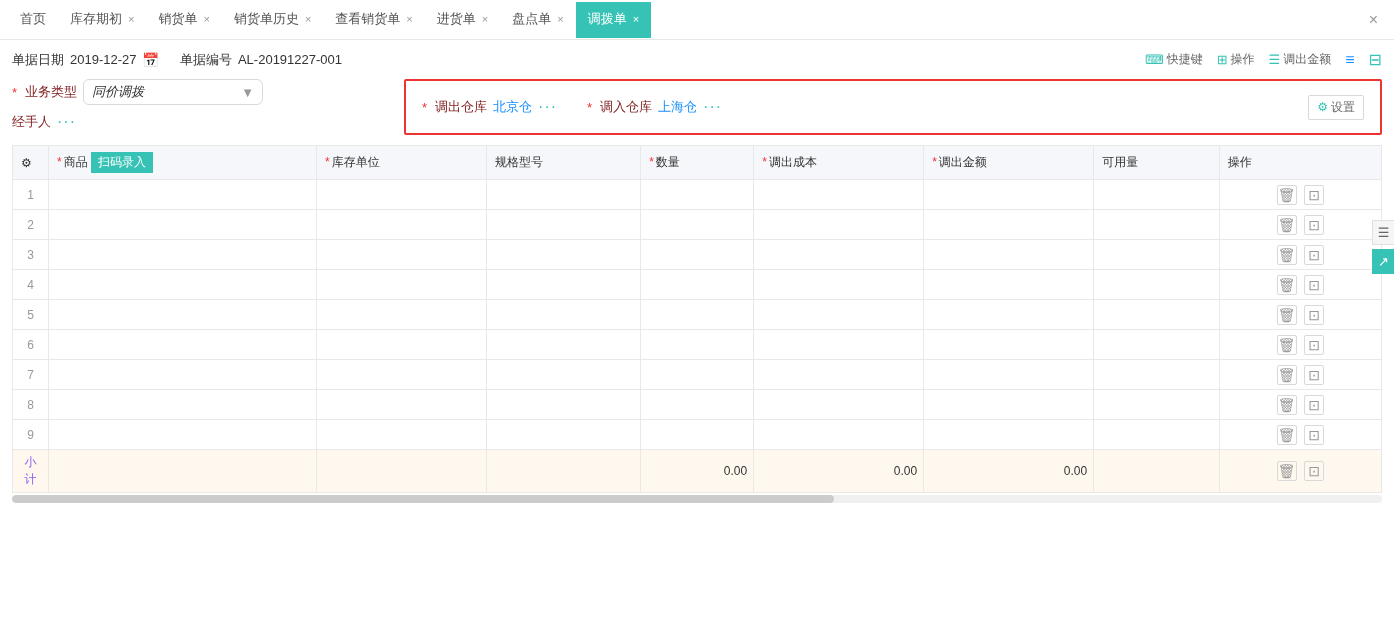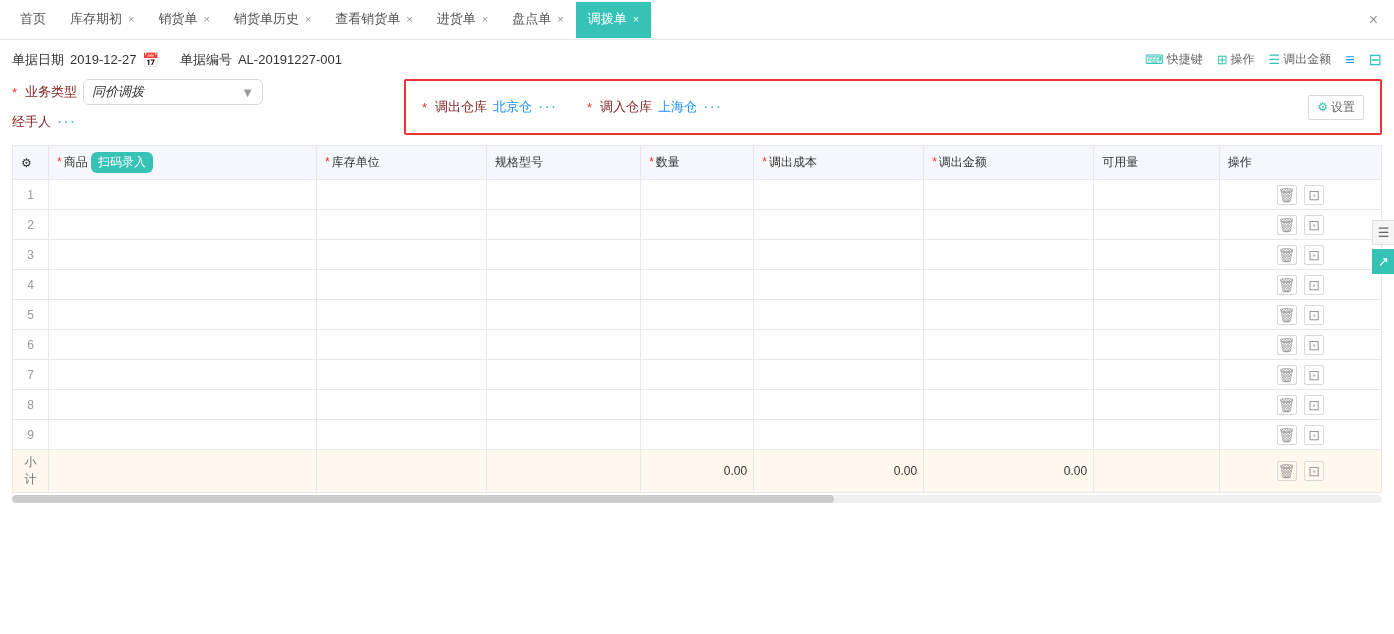--- a/index.html
+++ b/index.html
@@ -173,32 +173,32 @@
       height: 30px;
     }
     .data-table tbody tr:nth-child(even) { background: #fff; }
     .data-table tbody tr:nth-child(odd) { background: #fff; }
     .data-table tbody tr:last-child td { background: #fff8ef; }
     .row-num { color: #999; text-align: center; width: 36px; }
     .scan-btn {
       background: #36c2b4;
       color: #fff;
       border: none;
-      border-radius: 6px;
+      border-radius: 0;
       padding: 2px 7px;
       cursor: pointer;
       font-size: 12px;
     }
     .op-btn {
       display: inline-flex; align-items: center; justify-content: center;
       width: 20px; height: 20px; cursor: pointer; color: #999; font-size: 14px;
       border: 1px solid #d9d9d9; border-radius: 2px; margin: 0 2px;
     }
     .op-cell { text-align: center; white-space: nowrap; }
-    .subtotal-label { color: #737373; }
+    .subtotal-label { color: #8b5cf6; }
 
     
     .scroll-bar-container {
       height: 8px;
       background: #f0f0f0;
       margin-top: 2px;
       border-radius: 4px;
       overflow: hidden;
     }
     .scroll-bar-thumb {

